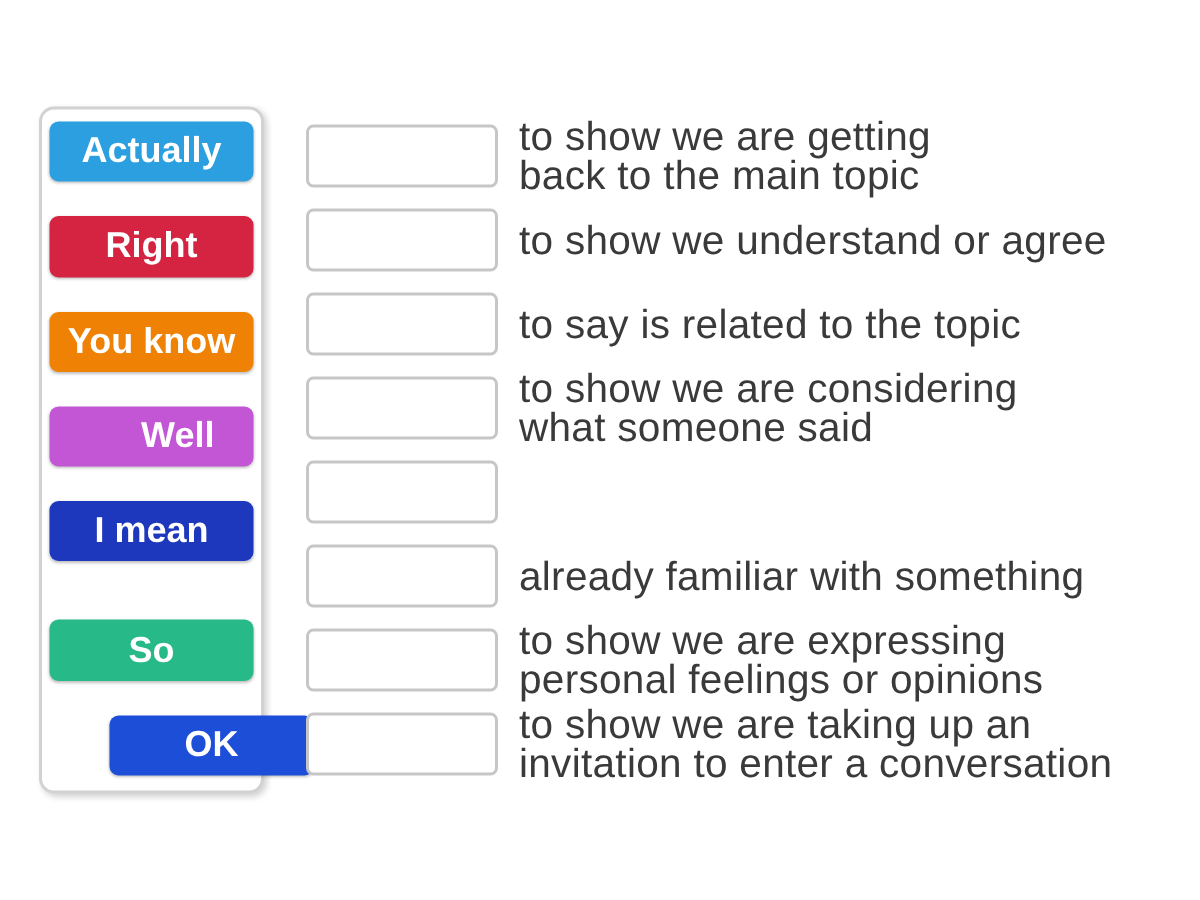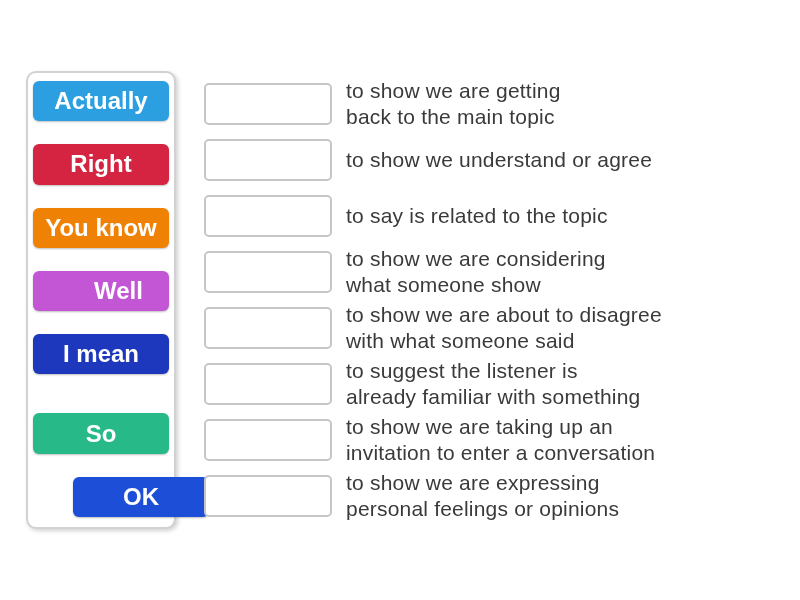--- a/index.html
+++ b/index.html
@@ -67,21 +67,21 @@
     border-radius: 5px;
     flex: 0 0 auto;
     cursor: pointer;
   }
 
   .def {
     margin-left: 14px;
     display: flex;
     flex-direction: column;
     justify-content: center;
-    font-size: 21px;
+    font-size: 27px;
     line-height: 26px;
     letter-spacing: 0.2px;
     color: #3a3a3a;
     white-space: nowrap;
   }
   .def span { display: block; }
 </style>
 </head>
 <body>
 
@@ -113,44 +113,39 @@
   <div class="match-row">
     <div class="answer-slot"></div>
     <div class="def">
         <span>to say is related to the topic</span>
     </div>
   </div>
   <div class="match-row">
     <div class="answer-slot"></div>
     <div class="def">
       <span>to show we are considering</span>
-        <span>what someone show</span>
+        <span>what someone said</span>
+    </div>
+  </div>
+  <div class="match-row">
+    <div class="answer-slot"></div>
+  </div>
+  <div class="match-row">
+    <div class="answer-slot"></div>
+    <div class="def">
+        <span>already familiar with something</span>
     </div>
   </div>
   <div class="match-row">
     <div class="answer-slot"></div>
     <div class="def">
-      <span>to show we are about to disagree</span>
-        <span>with what someone said</span>
-    </div>
-  </div>
-  <div class="match-row">
-    <div class="answer-slot"></div>
-    <div class="def">
-      <span>to suggest the listener is</span>
-        <span>already familiar with something</span>
+      <span>to show we are expressing</span>
+        <span>personal feelings or opinions</span>
     </div>
   </div>
   <div class="match-row">
     <div class="answer-slot"></div>
     <div class="def">
       <span>to show we are taking up an</span>
         <span>invitation to enter a conversation</span>
     </div>
   </div>
-  <div class="match-row">
-    <div class="answer-slot"></div>
-    <div class="def">
-      <span>to show we are expressing</span>
-        <span>personal feelings or opinions</span>
-    </div>
-  </div>
 </div>
 
 </body></html>

